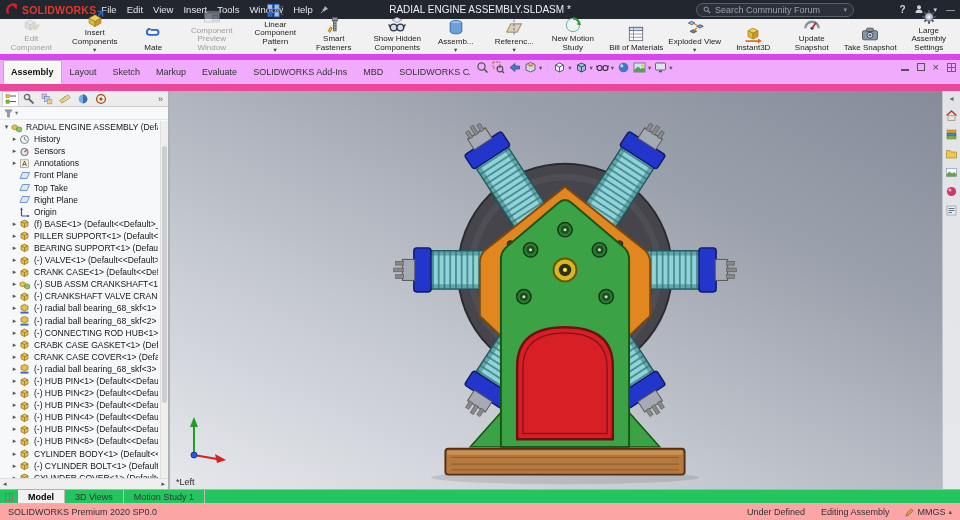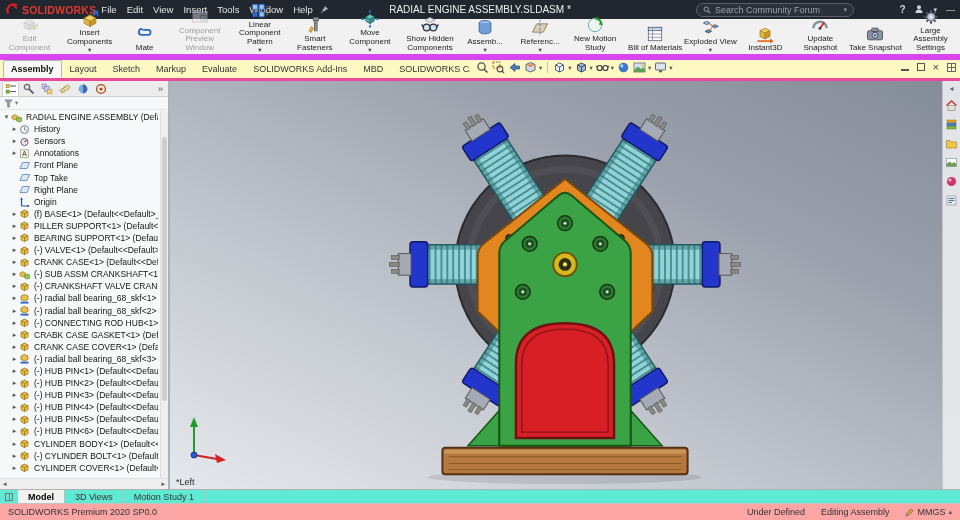--- a/index.html
+++ b/index.html
@@ -28,21 +28,21 @@
   
   .ribbon{height:41px;background:#f1f1f1;border-bottom:6px solid #d946ef;display:flex;align-items:flex-end;padding:1px 2px;flex:none}
   .rbtn{display:flex;flex-direction:column;align-items:center;min-width:48px;max-width:62px;padding:1px 2px 0;position:relative}
   .rbtn .ricon{width:20px;height:20px;flex:none}
   .rlabel{font-size:8px;line-height:1.1;text-align:center;color:#222;white-space:normal;width:56px}
   .rcaret{font-size:6.5px;color:#444;line-height:6px}
   .rbtn.disabled{opacity:.42}
   .rsep{width:1px;background:#d4d4d4;margin:2px 2px;flex:none}
 
   
-  .tabrow{height:21px;background:#fef9c3;border-bottom:3px solid #ec4899;position:relative;display:flex;align-items:flex-end;flex:none}
+  .tabrow{height:31px;background:#f0abfc;border-bottom:7px solid #ec4899;position:relative;display:flex;align-items:flex-end;flex:none}
   .tabs{display:flex;height:100%;align-items:stretch;padding-left:3px;max-width:470px;overflow:hidden}
   .tab{font-size:9px;padding:0 7px;color:#333;display:flex;align-items:center;border:1px solid transparent;white-space:nowrap}
   .tab.active{background:#f7f7f5;border-color:#b4b4b4;border-bottom-color:#f7f7f5;font-weight:bold;color:#111;border-radius:2px 2px 0 0}
   .headsup{position:absolute;left:476px;top:1px;display:flex;align-items:center;gap:3px}
   .hicon{display:flex;align-items:center}
   .hicon svg{width:13px;height:13px}
   .hcaret{font-size:6.5px;color:#555;margin-left:-1px}
   .hsep{width:1px;height:11px;background:#c0c0c0;margin:0 2px}
   .winctl{position:absolute;right:4px;top:2px;display:flex;gap:8px;align-items:center;color:#444}
   .wc-min{width:8px;height:8px;border-bottom:2px solid #555}
@@ -79,21 +79,21 @@
   #model{position:absolute;inset:0;width:100%;height:100%}
   .viewlabel{position:absolute;left:6px;bottom:2px;font-size:9px;color:#2a2a2a}
   .triad{position:absolute;left:14px;bottom:26px;width:44px;height:48px}
   .taskrail{position:absolute;right:0;top:0;bottom:0;width:18px;background:rgba(233,235,238,.93);
             border-left:1px solid #c2c6ca;display:flex;flex-direction:column;align-items:center;padding-top:3px;gap:6px}
   .rail-collapse{font-size:8px;color:#667}
   .trico{display:flex}
   .trico svg{width:13px;height:13px}
 
   
-  .bottomtabs{height:14px;background:#5eead4;border-top:1px solid #b0b0b0;display:flex;align-items:stretch;font-size:9px;color:#333;flex:none}
+  .bottomtabs{height:14px;background:#22c55e;border-top:1px solid #b0b0b0;display:flex;align-items:stretch;font-size:9px;color:#333;flex:none}
   .bt-left{display:flex;align-items:center;padding:0 5px;gap:4px;color:#555}
   .bt-splitter{width:8px;height:8px;border:1px solid #777;background:linear-gradient(#777,#777) 50% 0/1px 100% no-repeat}
   .btab{display:flex;align-items:center;padding:0 10px;border-right:1px solid #bcbcbc}
   .btab.active{background:#f2f2f0;font-weight:bold;color:#000}
 
   
   .statusbar{height:17px;background:#fca5a5;border-top:1px solid #c2c2c2;display:flex;align-items:center;
              font-size:9px;color:#333;padding:0 8px;gap:16px;flex:none}
   .sb-left{margin-right:auto}
   .sb-units{display:flex;align-items:center;gap:3px}
@@ -200,31 +200,20 @@
       </div>
     <div class="rbtn">
       <svg class="ricon" viewBox="0 0 24 24">
           <rect x="10" y="3" width="6" height="4" fill="#8a94a0" stroke="#555"></rect>
           <rect x="11.5" y="7" width="3" height="12" fill="#aab4c0" stroke="#555"></rect>
           <path d="M11.5 9.5 L14.5 10.5 M11.5 12.5 L14.5 13.5 M11.5 15.5 L14.5 16.5" stroke="#555"></path>
           <path d="M5 19 L8 14 L9.8 16 L7 21 Z" fill="#e8c030" stroke="#a07810"></path>
         </svg>
       <span class="rlabel">Smart Fasteners</span>
     </div>
-    <div class="rbtn">
-      <svg class="ricon" viewBox="0 0 24 24">
-          <path d="M7 9.5 L12 6.5 L17 9.5 L12 12.5 Z" fill="#60c8c0" stroke="#2a7a74"></path>
-          <path d="M7 9.5 L7 14.5 L12 17.5 L12 12.5 Z" fill="#48a8a0" stroke="#2a7a74"></path>
-          <path d="M12 17.5 L12 12.5 L17 9.5 L17 14.5 Z" fill="#389088" stroke="#2a7a74"></path>
-          <path d="M12 2 L12 5 M2 12 L5 12 M19 12 L22 12 M12 19 L12 22" stroke="#2a68c8" stroke-width="1.6"></path>
-          <path d="M10.5 3.5 L12 1 L13.5 3.5 Z M3.5 10.5 L1 12 L3.5 13.5 Z M20.5 10.5 L23 12 L20.5 13.5 Z M10.5 20.5 L12 23 L13.5 20.5 Z" fill="#2a68c8"></path>
-        </svg>
-      <span class="rlabel">Move Component</span>
-    <span class="rcaret">▾</span>
-      </div>
     <div class="rsep"></div>
     <div class="rbtn">
       <svg class="ricon" viewBox="0 0 24 24">
           <path d="M6 6 L12 3 L18 6 L12 9 Z" fill="#e8e8f0" stroke="#99a"></path>
           <circle cx="8" cy="15" r="4" fill="#cfe0f0" stroke="#334" stroke-width="1.5"></circle>
           <circle cx="16" cy="15" r="4" fill="#cfe0f0" stroke="#334" stroke-width="1.5"></circle>
           <path d="M4 15 L2 11 M20 15 L22 11" stroke="#334" stroke-width="1.5" fill="none"></path>
         </svg>
       <span class="rlabel">Show Hidden Components</span>
     </div>

